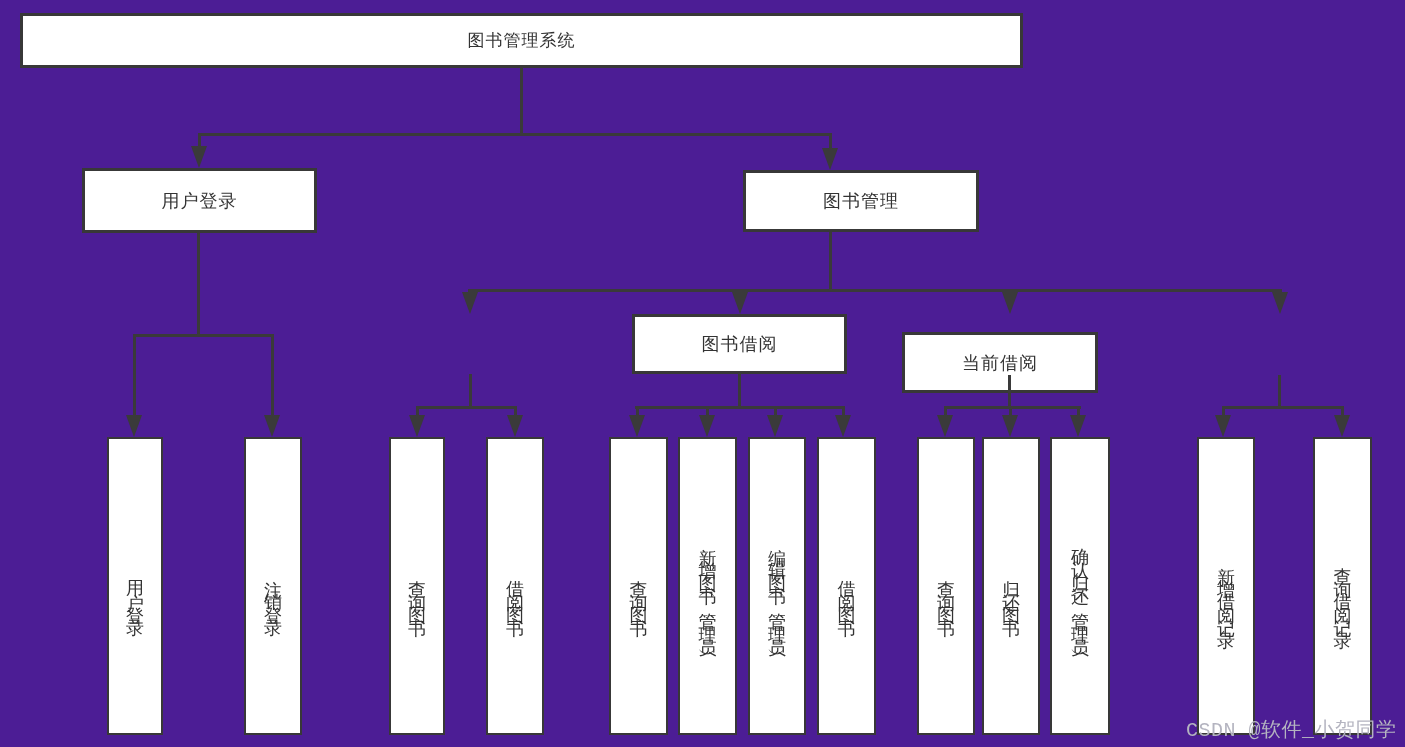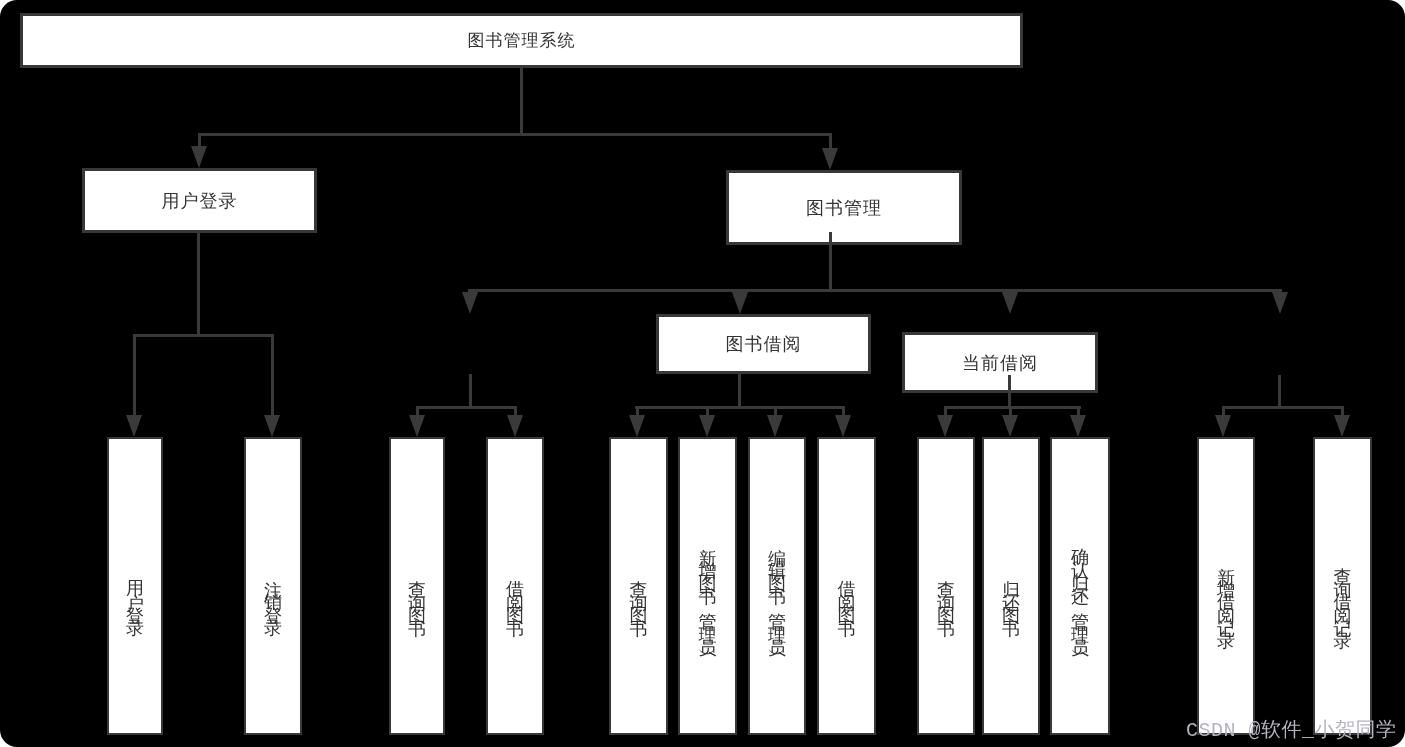--- a/index.html
+++ b/index.html
@@ -1,18 +1,18 @@
 <!DOCTYPE html>
 <html><head>
 <meta charset="utf-8">
 <style>
   html,body{margin:0;padding:0;background:#ffffff;}
   #stage{
-    position:relative;width:1405px;height:747px;background:#000000;overflow:hidden;
-    font-family:"Liberation Sans","DejaVu Sans",sans-serif;color:#333333;border-radius:17px;
+    position:relative;width:1405px;height:747px;background:#4c1d95;overflow:hidden;
+    font-family:"Liberation Sans","DejaVu Sans",sans-serif;color:#333333;
   }
   .box{
     position:absolute;box-sizing:border-box;background:#ffffff;
     border:3px solid #383838;display:flex;align-items:center;justify-content:center;
   }
   .box .lbl{font-size:18px;color:#333333;letter-spacing:1px;white-space:nowrap;}
   .root .lbl{font-size:17px;}
   .leaf{
     position:absolute;box-sizing:border-box;background:#ffffff;top:437px;height:298px;
     border:2.5px solid #383838;display:flex;align-items:center;justify-content:center;
@@ -39,25 +39,25 @@
 
 <div id="stage">
 
   <div class="box root" style="left:20px;top:13px;width:1003px;height:55px;">
     <span class="lbl">图书管理系统</span>
   </div>
 
   <div class="box" style="left:82px;top:168px;width:235px;height:65px;">
     <span class="lbl">用户登录</span>
   </div>
-  <div class="box" style="left:726px;top:170px;width:236px;height:75px;font-family:Liberation Mono, monospace;">
+  <div class="box" style="left:743px;top:170px;width:236px;height:62px;font-family:Liberation Mono, monospace;">
     <span class="lbl">图书管理</span>
   </div>
 
-  <div class="box" style="left:632px;top:314px;width:215px;height:60px;margin-left:24px;">
+  <div class="box" style="left:632px;top:314px;width:215px;height:60px;">
     <span class="lbl">图书借阅</span>
   </div>
   <div class="box" style="left:902px;top:332px;width:196px;height:61px;font-family:Liberation Mono, monospace;">
     <span class="lbl">当前借阅</span>
   </div>
 
   <div class="leaf" style="left:107px;width:56px;">
     <span class="vlbl">用户登录</span>
   </div>
   <div class="leaf" style="left:244px;width:58px;">

